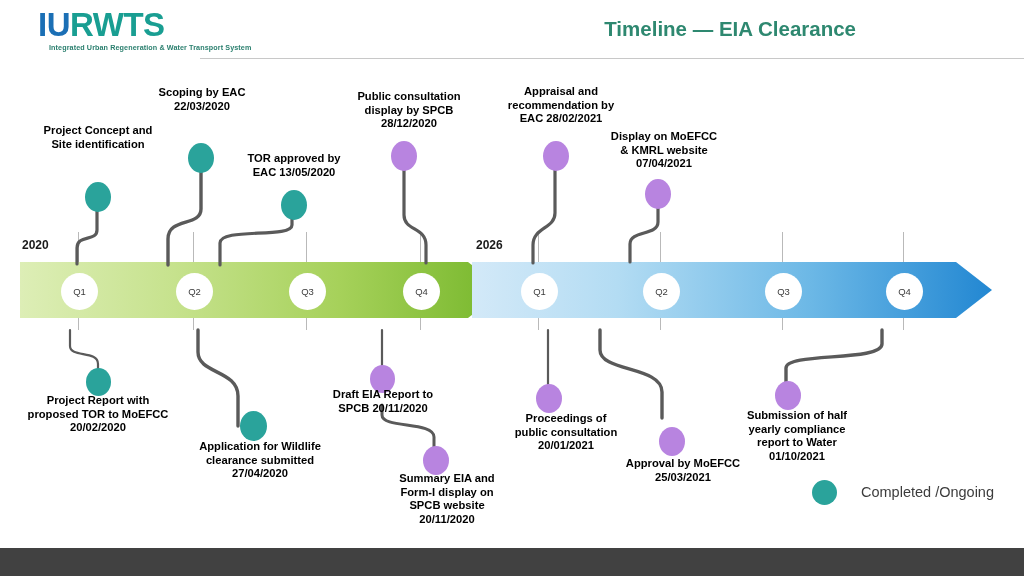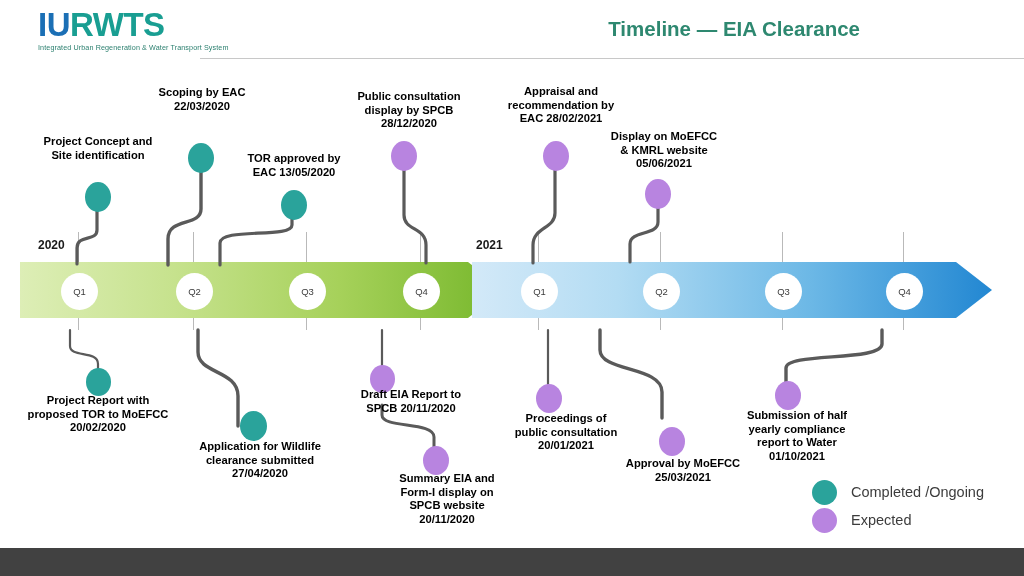--- a/index.html
+++ b/index.html
@@ -10,42 +10,42 @@
   body {
     width: 1024px; height: 576px;
     position: relative;
     overflow: hidden;
     font-family: "Liberation Sans", "DejaVu Sans", sans-serif;
     color: #111111;
   }
 
   
   #header {
-    position: absolute; left: 0; top: 0; width: 902px; height: 62px; padding-left: 30px;
+    position: absolute; left: 0; top: 0; width: 902px; height: 62px;
   }
   #logo-block {
     position: absolute; left: 38px; top: 8px;
     width: 260px;
   }
   #logo-word {
     font-size: 33px; font-weight: bold; letter-spacing: -0.5px;
     line-height: 34px;
     white-space: nowrap;
   }
   #logo-word .lg-blue { color: #1b6fb5; }
   #logo-word .lg-teal { color: #199e92; }
   #logo-word .lg-u {
     color: #1b6fb5; position: relative; display: inline-block;
   }
   #logo-tagline {
-    font-size: 7.2px; font-weight: normal; color: #2a7f6e;
-    letter-spacing: 0.1px; margin-top: 1px; white-space: nowrap;
+    font-size: 7.2px; font-weight: bold; color: #2a7f6e;
+    letter-spacing: 0.1px; margin-top: 1px; white-space: nowrap; margin-left: 11px;
   }
   #header-title {
-    position: absolute; right: 72px; top: 17px;
+    position: absolute; right: 46px; top: 17px;
     font-size: 20.5px; font-weight: bold; color: #2e8870;
     white-space: nowrap;
   }
   #header-rule {
     position: absolute; left: 200px; top: 58px; width: 824px; height: 1px;
     background: #c8c8c8;
   }
 
   
   .arrow-bar {
@@ -102,21 +102,21 @@
   
   #legend { position: absolute; left: 812px; top: 478px; }
   .legend-row {
     position: relative; height: 28px;
     display: flex; align-items: center;
   }
   .legend-swatch {
     width: 25px; height: 25px; border-radius: 50%; flex: none;
   }
   .legend-text {
-    margin-left: 14px; font-size: 14.5px; color: #3c3c3c;
+    margin-left: 24px; font-size: 14.5px; color: #3c3c3c;
     white-space: nowrap;
   }
 
   
   #footer {
     position: absolute; left: 0; top: 548px; width: 1024px; height: 28px;
     background: #414141;
   }
 </style>
 </head>
@@ -126,22 +126,22 @@
 
   <div id="logo-block">
     <div id="logo-word"><span class="lg-blue">I</span><span class="lg-u">U</span><span class="lg-teal">RWTS</span></div>
     <div id="logo-tagline">Integrated Urban Regeneration &amp; Water Transport System</div>
   </div>
 
   <div id="header-title">Timeline — EIA Clearance</div>
   <div id="header-rule"></div>
 </div>
 
-<div class="year-label" style="left:22px; top:238px;margin-left:16px;">2020</div>
-<div class="year-label" style="left:476px; top:238px;">2021</div>
+<div class="year-label" style="left:22px; top:238px;">2020</div>
+<div class="year-label" style="left:476px; top:238px;">2026</div>
 
 <div class="arrow-bar" id="bar-2020">
   <div class="body"></div>
 </div>
 <div class="arrow-bar" id="bar-2021">
   <div class="body"></div>
 </div>
 
 <div class="tick" style="left:78px;  top:232px; height:30px;"></div>
 <div class="tick" style="left:193px; top:232px; height:30px;"></div>
@@ -231,21 +231,21 @@
     <path d="M 8 0 L 8 20 C 8 42, 70 36, 70 62 L 70 88" fill="none" stroke="#5a5a5a" stroke-width="3.4" stroke-linecap="round"></path>
   </svg>
 </div>
 <div class="connector" style="left:764px; top:330px;">
   <svg width="130" height="56" viewBox="0 0 130 56">
     <path d="M 118 0 L 118 14 C 118 32, 22 22, 22 38 L 22 56" fill="none" stroke="#5a5a5a" stroke-width="3.4" stroke-linecap="round"></path>
   </svg>
 </div>
 
 <div class="dot teal" style="left:85px; top:182px; width:26px; height:30px;"></div>
-<div class="label" style="left:8px; top:135px; width:180px;">
+<div class="label" style="left:8px; top:124px; width:180px;">
   <div>Project Concept and</div>
   <div>Site identification</div>
 </div>
 
 <div class="dot teal" style="left:188px; top:143px; width:26px; height:30px;"></div>
 <div class="label" style="left:118px; top:86px; width:168px;">
   <div>Scoping by EAC</div>
   <div>22/03/2020</div>
 </div>
 
@@ -266,39 +266,39 @@
 <div class="label" style="left:483px; top:85px; width:156px;">
   <div>Appraisal and</div>
   <div>recommendation by</div>
   <div>EAC 28/02/2021</div>
 </div>
 
 <div class="dot purple" style="left:645px; top:179px; width:26px; height:30px;"></div>
 <div class="label" style="left:579px; top:130px; width:170px;">
   <div>Display on MoEFCC</div>
   <div>&amp; KMRL website</div>
-  <div>05/06/2021</div>
+  <div>07/04/2021</div>
 </div>
 
 <div class="dot teal" style="left:86px; top:368px; width:25px; height:28px;"></div>
 <div class="label" style="left:3px; top:394px; width:190px;">
   <div>Project Report with</div>
   <div>proposed TOR to MoEFCC</div>
   <div>20/02/2020</div>
 </div>
 
 <div class="dot teal" style="left:240px; top:411px; width:27px; height:30px;"></div>
 <div class="label" style="left:178px; top:440px; width:164px;">
   <div>Application for Wildlife</div>
   <div>clearance submitted</div>
   <div>27/04/2020</div>
 </div>
 
 <div class="dot purple" style="left:370px; top:365px; width:25px; height:28px;"></div>
-<div class="label" style="left:338px; top:388px; width:146px;">
+<div class="label" style="left:310px; top:388px; width:146px;">
   <div>Draft EIA Report to</div>
   <div>SPCB 20/11/2020</div>
 </div>
 
 <div class="dot purple" style="left:423px; top:446px; width:26px; height:29px;"></div>
 <div class="label" style="left:371px; top:472px; width:152px;">
   <div>Summary EIA and</div>
   <div>Form-I display on</div>
   <div>SPCB website</div>
   <div>20/11/2020</div>
@@ -323,19 +323,15 @@
   <div>yearly compliance</div>
   <div>report to Water</div>
   <div>01/10/2021</div>
 </div>
 
 <div id="legend">
   <div class="legend-row">
     <div class="legend-swatch" style="background:#2aa39b;"></div>
     <div class="legend-text">Completed  /Ongoing</div>
   </div>
-  <div class="legend-row">
-    <div class="legend-swatch" style="background:#b884e0;"></div>
-    <div class="legend-text">Expected</div>
-  </div>
 </div>
 
 <div id="footer"></div>
 
 </body></html>

